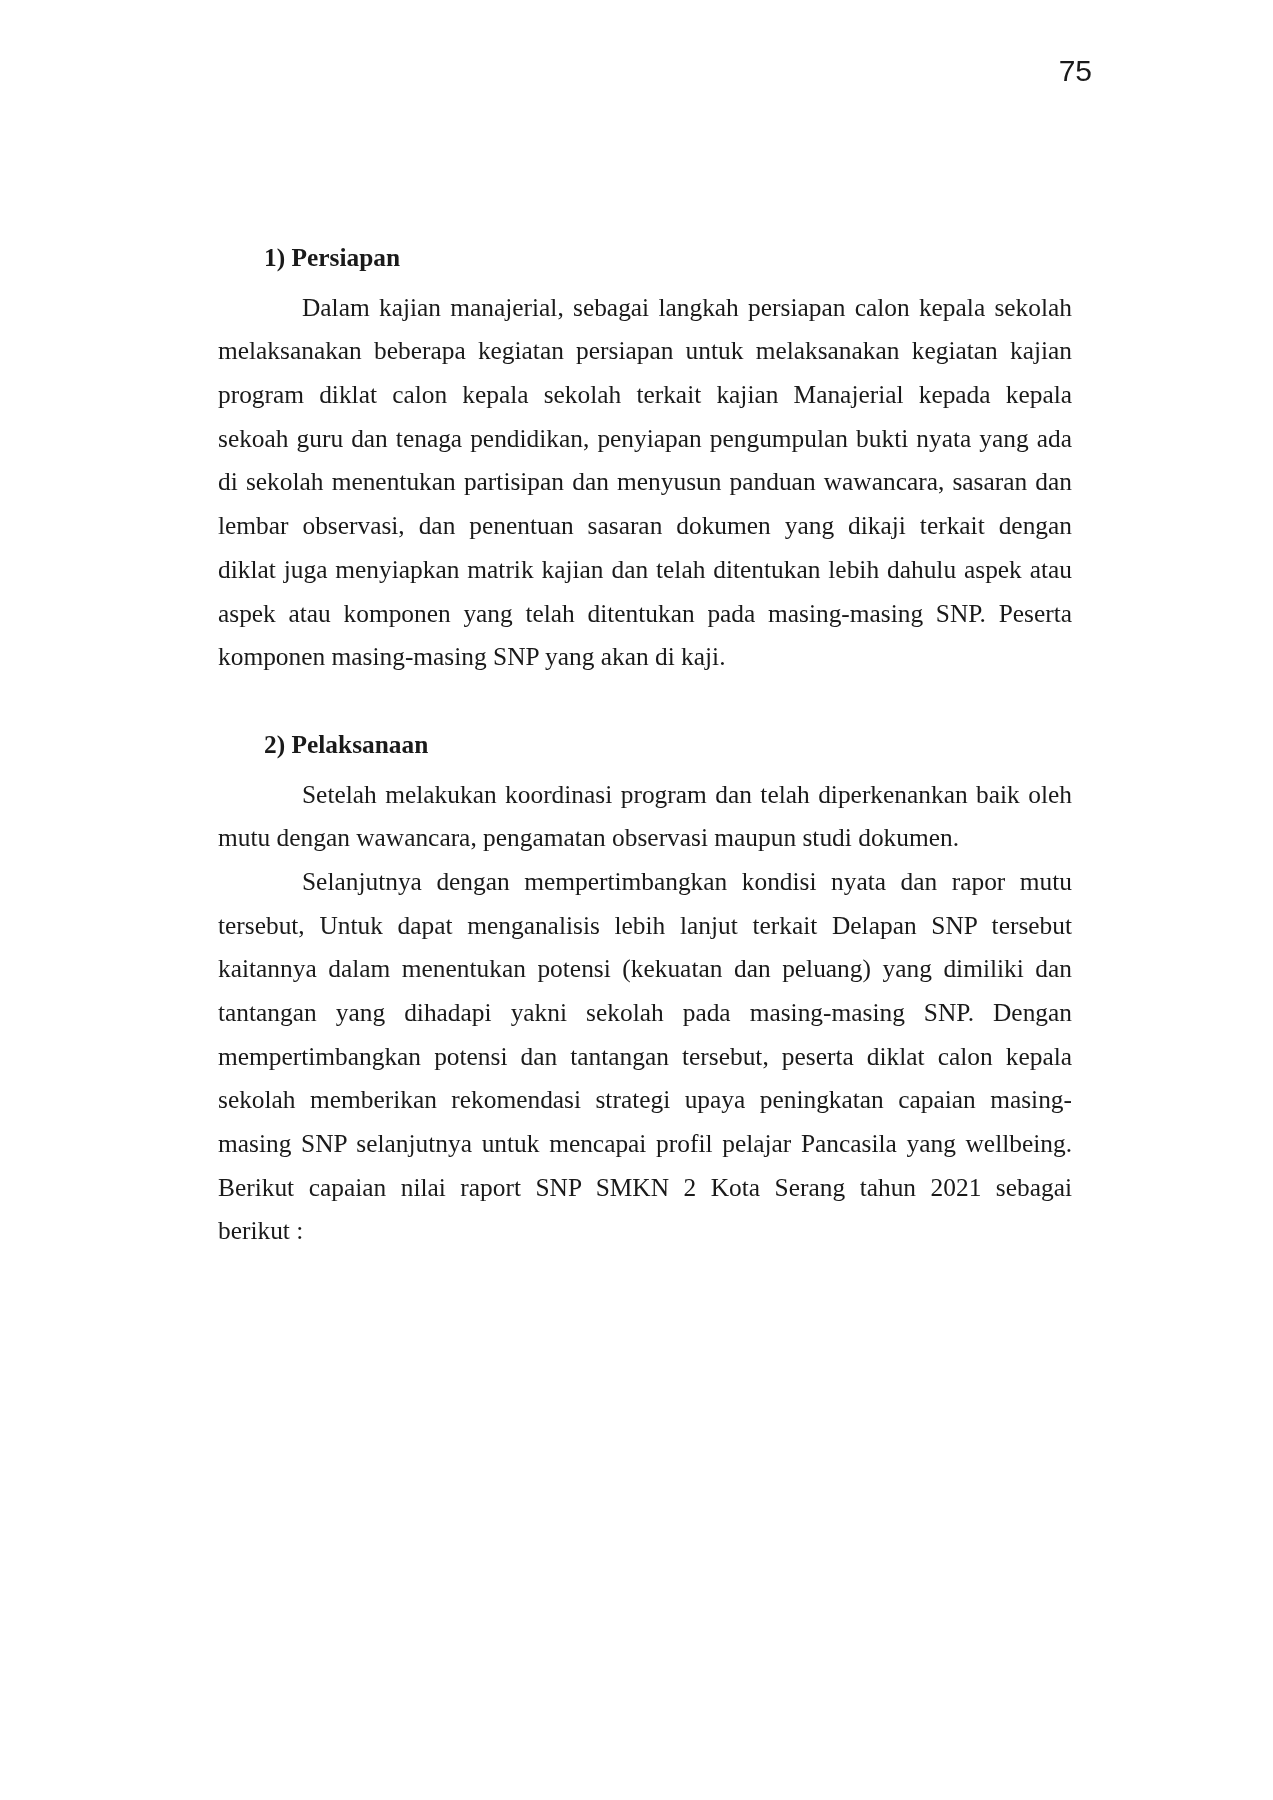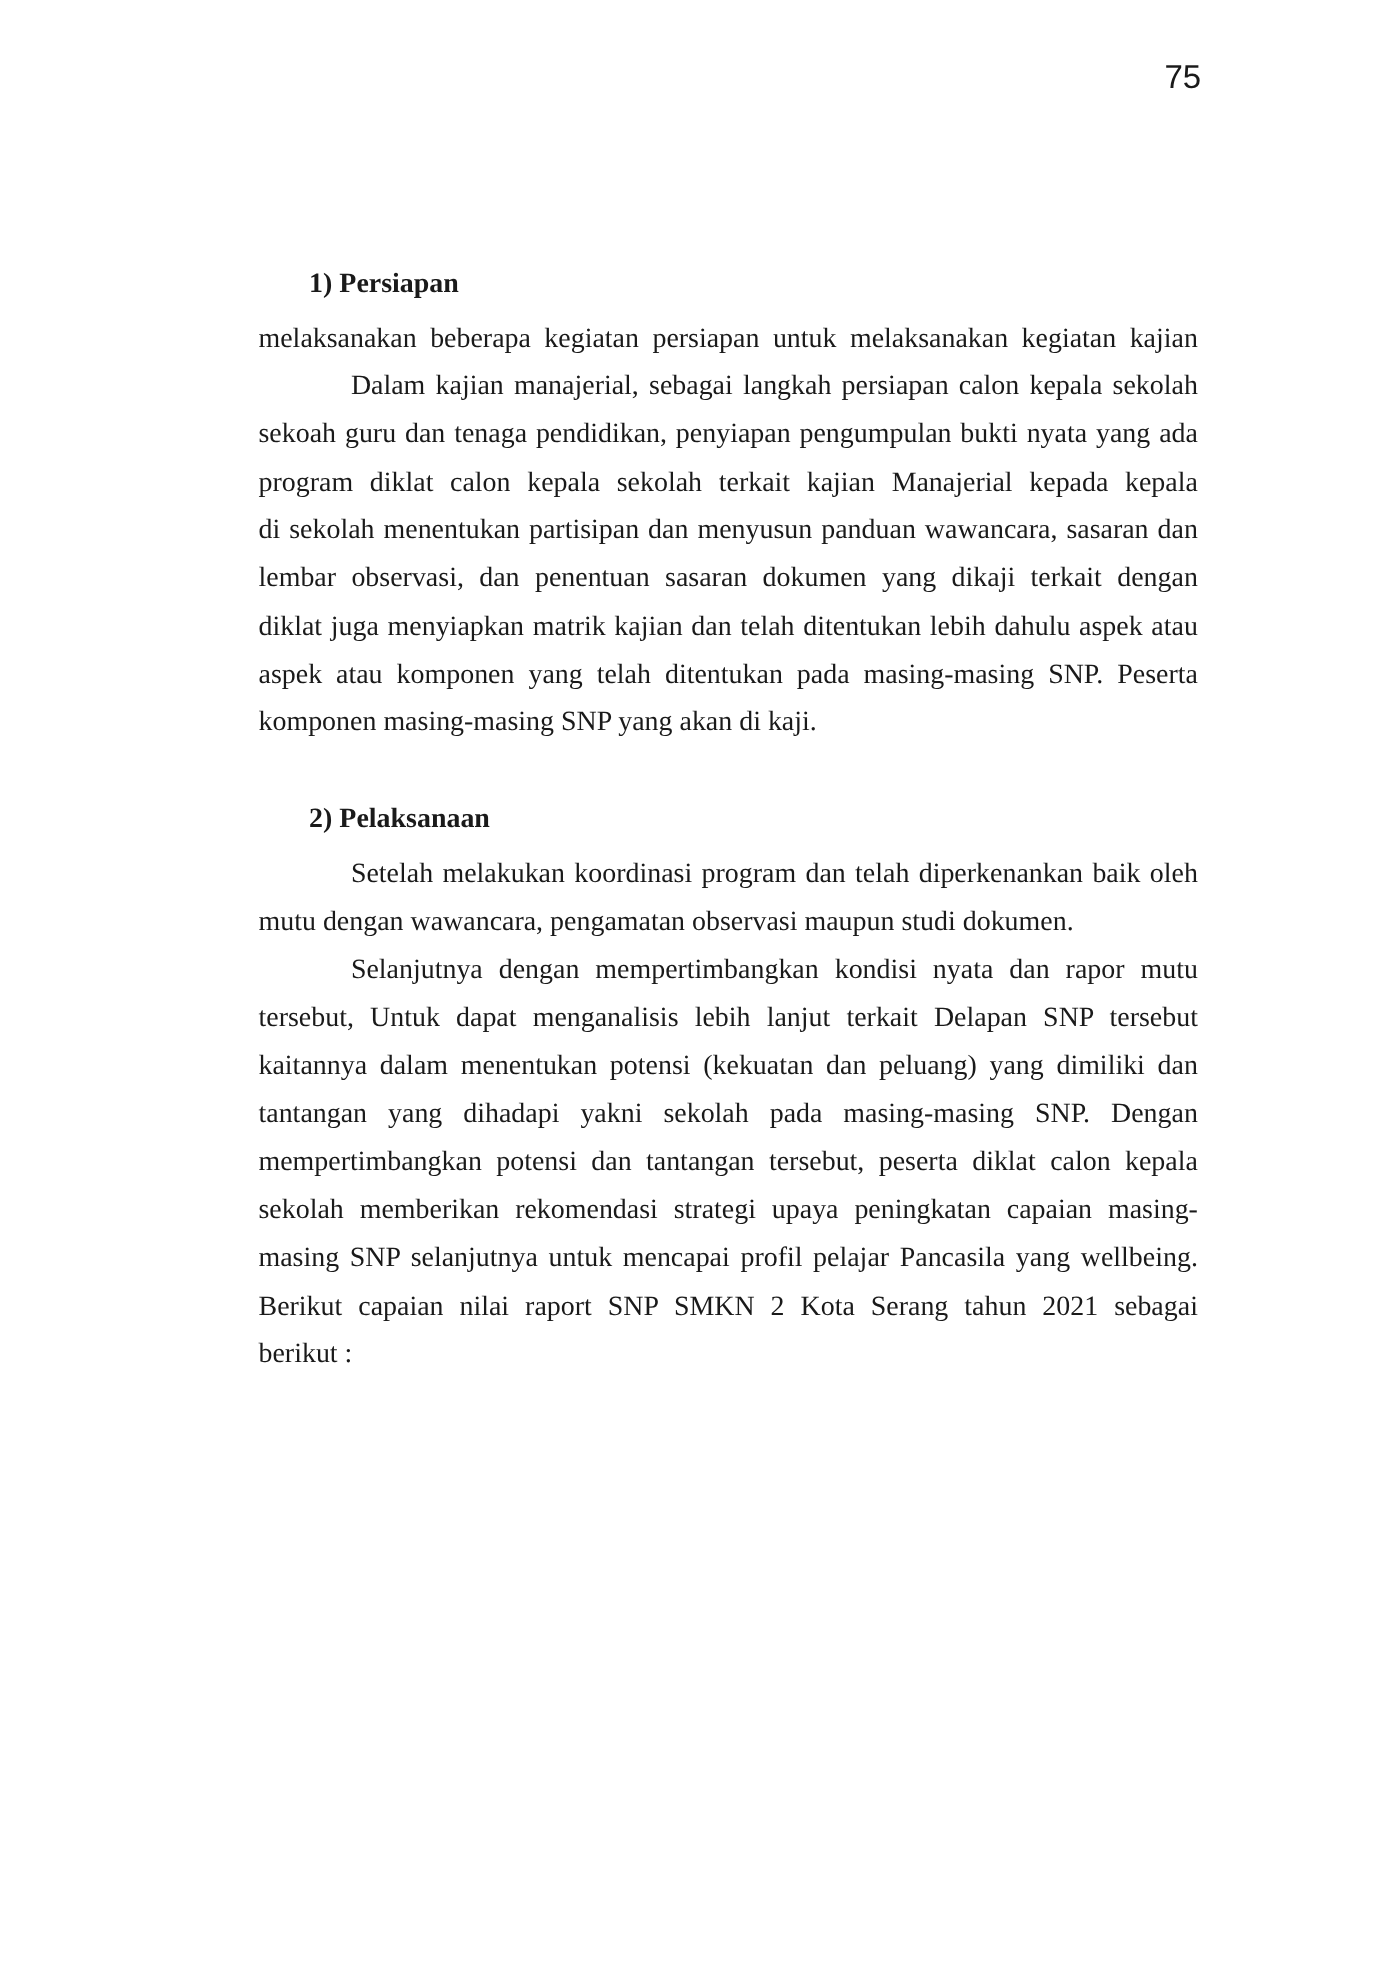--- a/index.html
+++ b/index.html
@@ -21,21 +21,21 @@
     position: absolute;
     top: 56px;
     right: 181px;
     font-family: "Liberation Sans", "DejaVu Sans", sans-serif;
     font-size: 30px;
     line-height: 1;
     color: var(--text, #1a1a1a);
   }
   .content {
     position: absolute;
-    left: 235px;
+    left: 218px;
     top: 236px;
     width: 854px;
     font-size: 25.4px;
     line-height: 43.7px;
   }
   .content section + section { margin-top: 44px; }
   .heading {
     font-weight: bold;
     margin-left: 46px;
     margin-bottom: 6px;
@@ -53,24 +53,24 @@
 </style>
 </head>
 <body>
 
 <div class="page">
   <div class="page-number">75</div>
   <div class="content" id="content">
       <section>
         <div class="heading">1) Persiapan</div>
         <div class="para">
+          <div class="line first">Dalam kajian manajerial, sebagai langkah persiapan calon kepala sekolah</div>
           <div class="line">melaksanakan beberapa kegiatan persiapan untuk melaksanakan kegiatan kajian</div>
-          <div class="line first">Dalam kajian manajerial, sebagai langkah persiapan calon kepala sekolah</div>
+          <div class="line">program diklat calon kepala sekolah terkait kajian Manajerial kepada kepala</div>
           <div class="line">sekoah guru dan tenaga pendidikan, penyiapan pengumpulan bukti nyata yang ada</div>
-          <div class="line">program diklat calon kepala sekolah terkait kajian Manajerial kepada kepala</div>
           <div class="line">di sekolah menentukan partisipan dan menyusun panduan wawancara, sasaran dan</div>
           <div class="line">lembar observasi, dan penentuan sasaran dokumen yang dikaji terkait dengan</div>
           <div class="line">diklat juga menyiapkan matrik kajian dan telah ditentukan lebih dahulu aspek atau</div>
           <div class="line">aspek atau komponen yang telah ditentukan pada masing-masing SNP. Peserta</div>
           <div class="line last">komponen masing-masing SNP yang akan di kaji.</div>
         </div>
       </section>
       <section>
         <div class="heading">2) Pelaksanaan</div>
         <div class="para">

